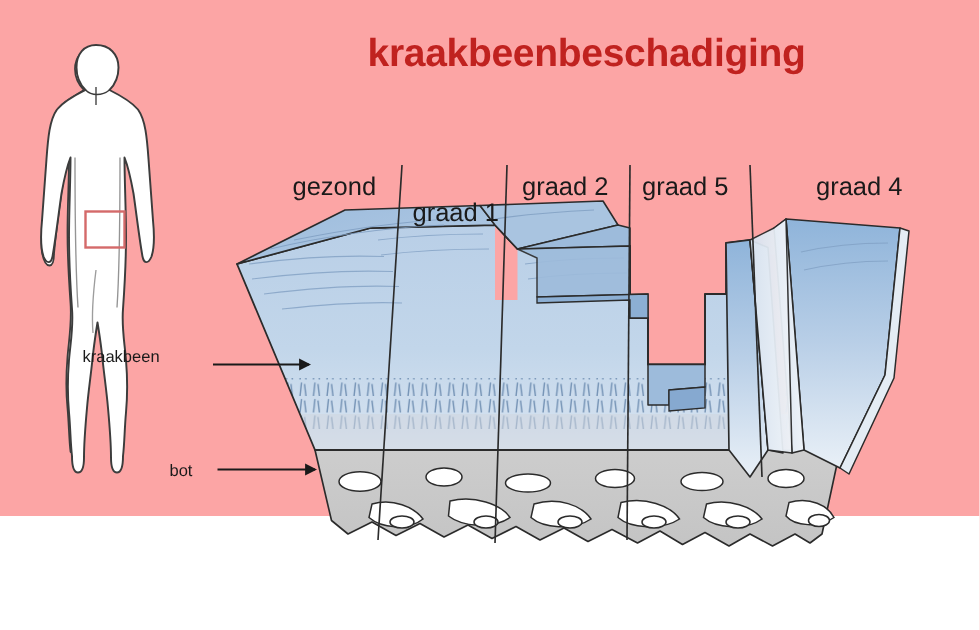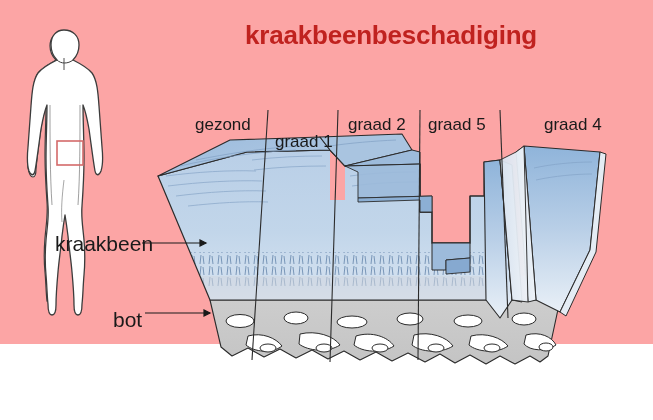--- a/index.html
+++ b/index.html
@@ -13,21 +13,21 @@
     color:#c0221f; white-space:nowrap;
   }
 
   .grade-label{
     position:absolute; top:115px;
     font-size:17px; color:#1a1a1a; white-space:nowrap;
   }
 
   .side-label{
     position:absolute;
-    font-size:21px; color:#1a1a1a; white-space:nowrap;
+    font-size:11px; color:#1a1a1a; white-space:nowrap;
   }
 
   svg.fig{position:absolute;left:0;top:0;width:653px;height:420px;overflow:visible;}
 </style>
 </head>
 <body>
 
 <div class="root">
 
   <div class="title">kraakbeenbeschadiging</div>

